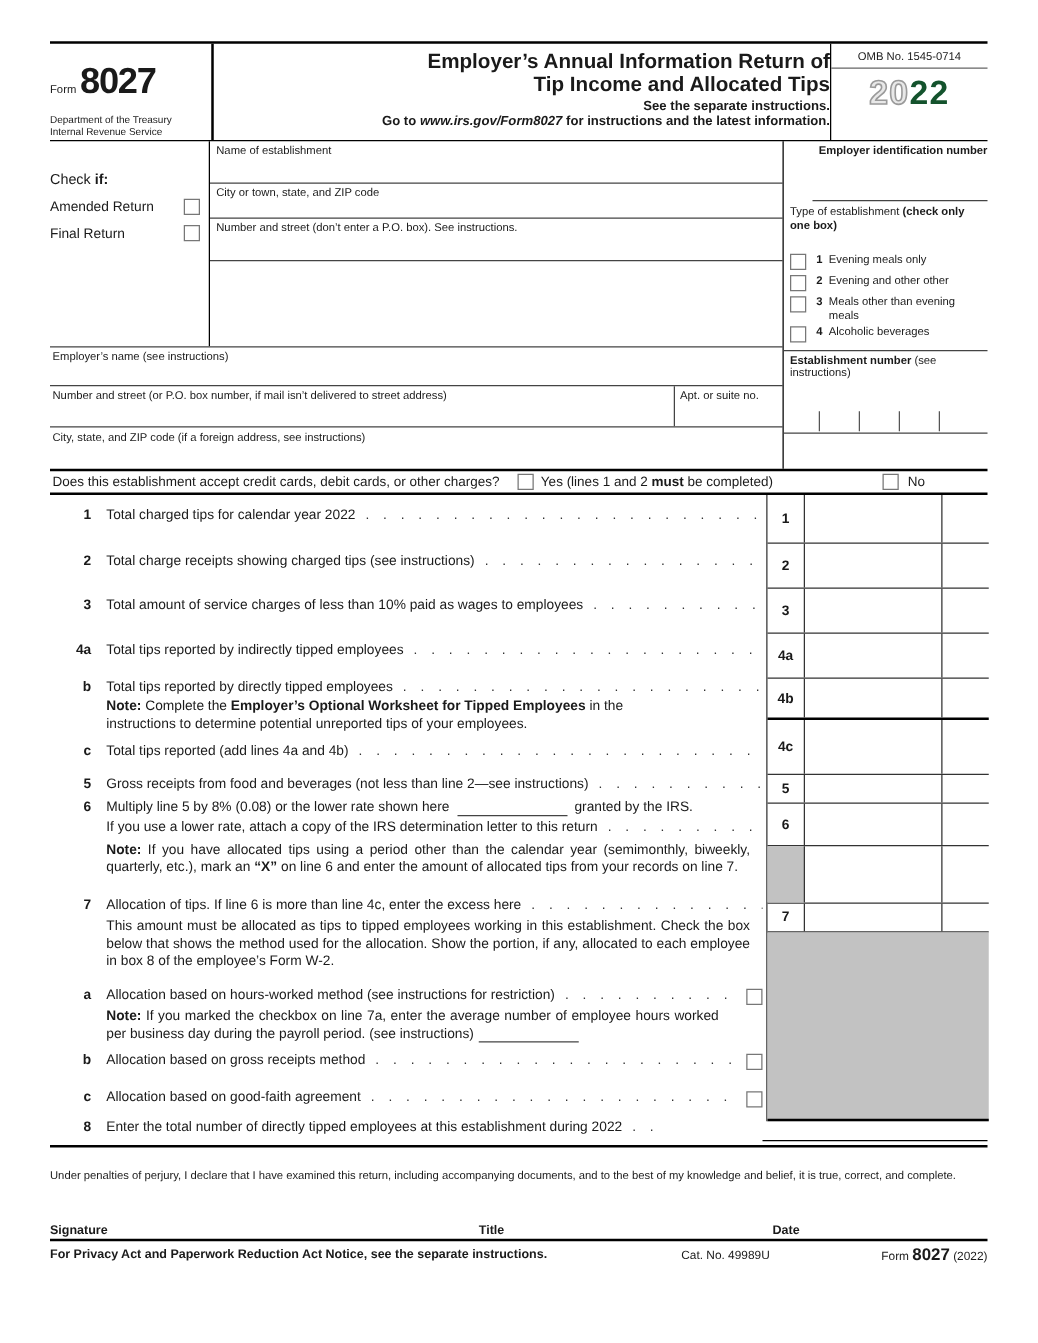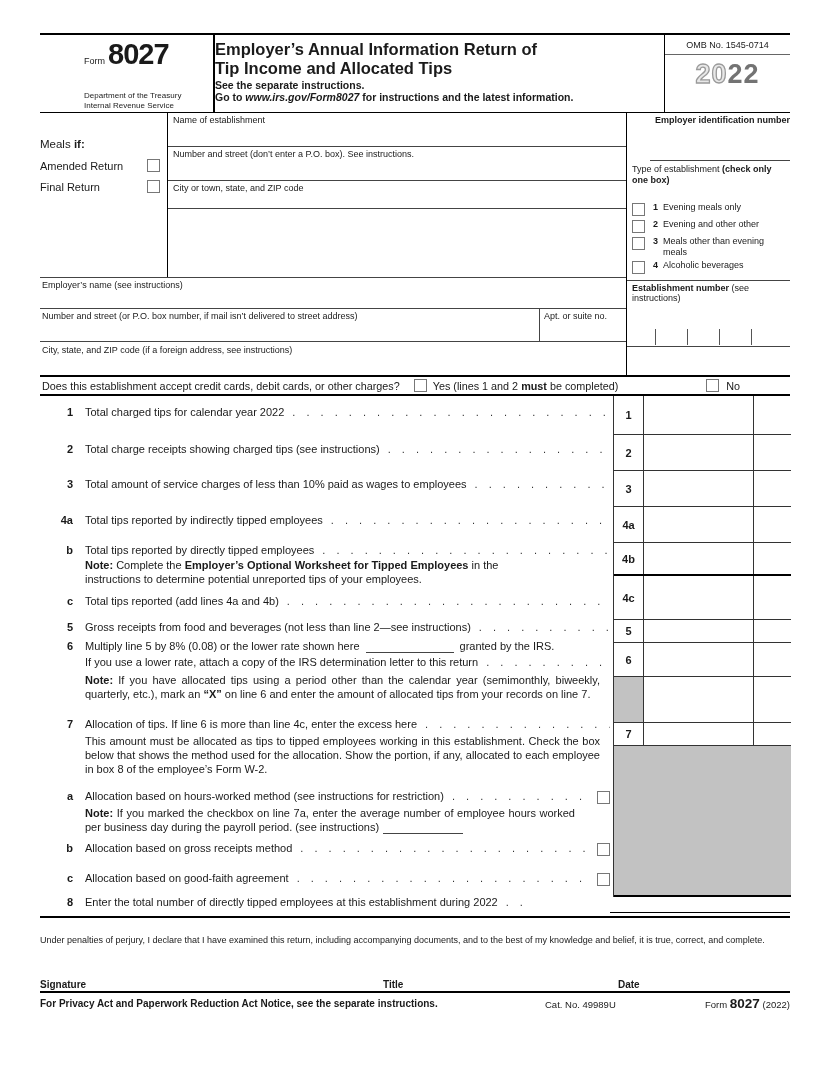--- a/index.html
+++ b/index.html
@@ -3,34 +3,34 @@
 <meta charset="utf-8">
 <style>
   html,body{margin:0;padding:0;background:#fff;}
   body{width:830px;height:1074px;position:relative;overflow:hidden;
        font-family:"Liberation Sans", sans-serif;color:#1a1a1a;
        -webkit-font-smoothing:antialiased;}
   .form{position:absolute;left:40px;top:33px;width:750px;}
 
   
   .hdr{display:flex;border-top:2.5px solid #000;border-bottom:1.5px solid #000;height:77px;}
-  .hdr-left{width:127px;display:flex;flex-direction:column;justify-content:space-between;padding:3px 2px 2px 0;margin-left:44px;}
+  .hdr-left{width:127px;display:flex;flex-direction:column;justify-content:space-between;padding:14px 2px 2px 0;}
   .form-word{font-size:9px;}
   .form-num{font-size:29px;font-weight:bold;letter-spacing:-1px;margin-left:3px;}
   .dept{font-size:8px;line-height:9.5px;color:#222;}
-  .hdr-center{flex:1;border-left:2px solid #000;border-right:1.2px solid #000;text-align:left;padding-top:5px;}
+  .hdr-center{flex:1;border-left:2px solid #000;border-right:1.2px solid #000;text-align:right;padding-top:5px;}
   .title{font-size:16.5px;font-weight:bold;line-height:19px;}
   .sub1{font-size:10.5px;font-weight:bold;margin-top:1px;}
   .sub2{font-size:10.5px;font-weight:bold;}
   .sub2 .url{font-style:italic;}
   .hdr-right{width:125px;text-align:center;}
   .omb{font-size:9px;padding:5px 2px 4px 2px;border-bottom:1px solid #666;}
   .year{font-size:27px;font-weight:bold;letter-spacing:1px;margin-top:4px;}
   .yr-outline{color:#e8e8e8;-webkit-text-stroke:1.3px #9a9a9a;}
-  .yr-solid{color:#737373;}
+  .yr-solid{color:#14532d;}
 
   
   .sec2{display:flex;height:262px;}
   .sec2-main{flex:1;display:flex;flex-direction:column;}
   .est-block{display:flex;height:164px;}
   .col-left{width:127px;padding-top:25px;font-size:11px;}
   .checkif{font-size:11.5px;margin-bottom:9px;}
   .ckrow{display:flex;align-items:center;justify-content:space-between;width:120px;margin-bottom:8px;}
   .cb{width:11px;height:11px;border:1px solid #777;background:#fff;flex:none;}
   .col-mid{flex:1;border-left:1.5px solid #000;display:flex;flex-direction:column;}
@@ -122,34 +122,34 @@
     <div class="hdr-right">
       <div class="omb">OMB No. 1545-0714</div>
       <div class="year"><span class="yr-outline">20</span><span class="yr-solid">22</span></div>
     </div>
   </div>
 
   <div class="sec2">
     <div class="sec2-main">
       <div class="est-block">
         <div class="col-left">
-          <div class="checkif"><span>Meals </span><span class="b">if:</span></div>
+          <div class="checkif"><span>Check </span><span class="b">if:</span></div>
           <div class="ckrow">
             <span>Amended Return</span>
             <span class="cb"></span>
           </div>
           <div class="ckrow">
             <span>Final Return</span>
             <span class="cb"></span>
           </div>
         </div>
         <div class="col-mid">
           <div class="frow fr-name"><span>Name of establishment</span></div>
+          <div class="frow fr-city"><span>City or town, state, and ZIP code</span></div>
           <div class="frow fr-street"><span>Number and street (don’t enter a P.O. box). See instructions.</span></div>
-          <div class="frow fr-city"><span>City or town, state, and ZIP code</span></div>
           <div class="frow fr-empty"></div>
         </div>
       </div>
       <div class="emp-name"><span>Employer’s name (see instructions)</span></div>
       <div class="emp-street">
         <div class="lab"><span>Number and street (or P.O. box number, if mail isn’t delivered to street address)</span></div>
         <div class="apt-cell"><span>Apt. or suite no.</span></div>
       </div>
       <div class="emp-city"><span>City, state, and ZIP code (if a foreign address, see instructions)</span></div>
     </div>

